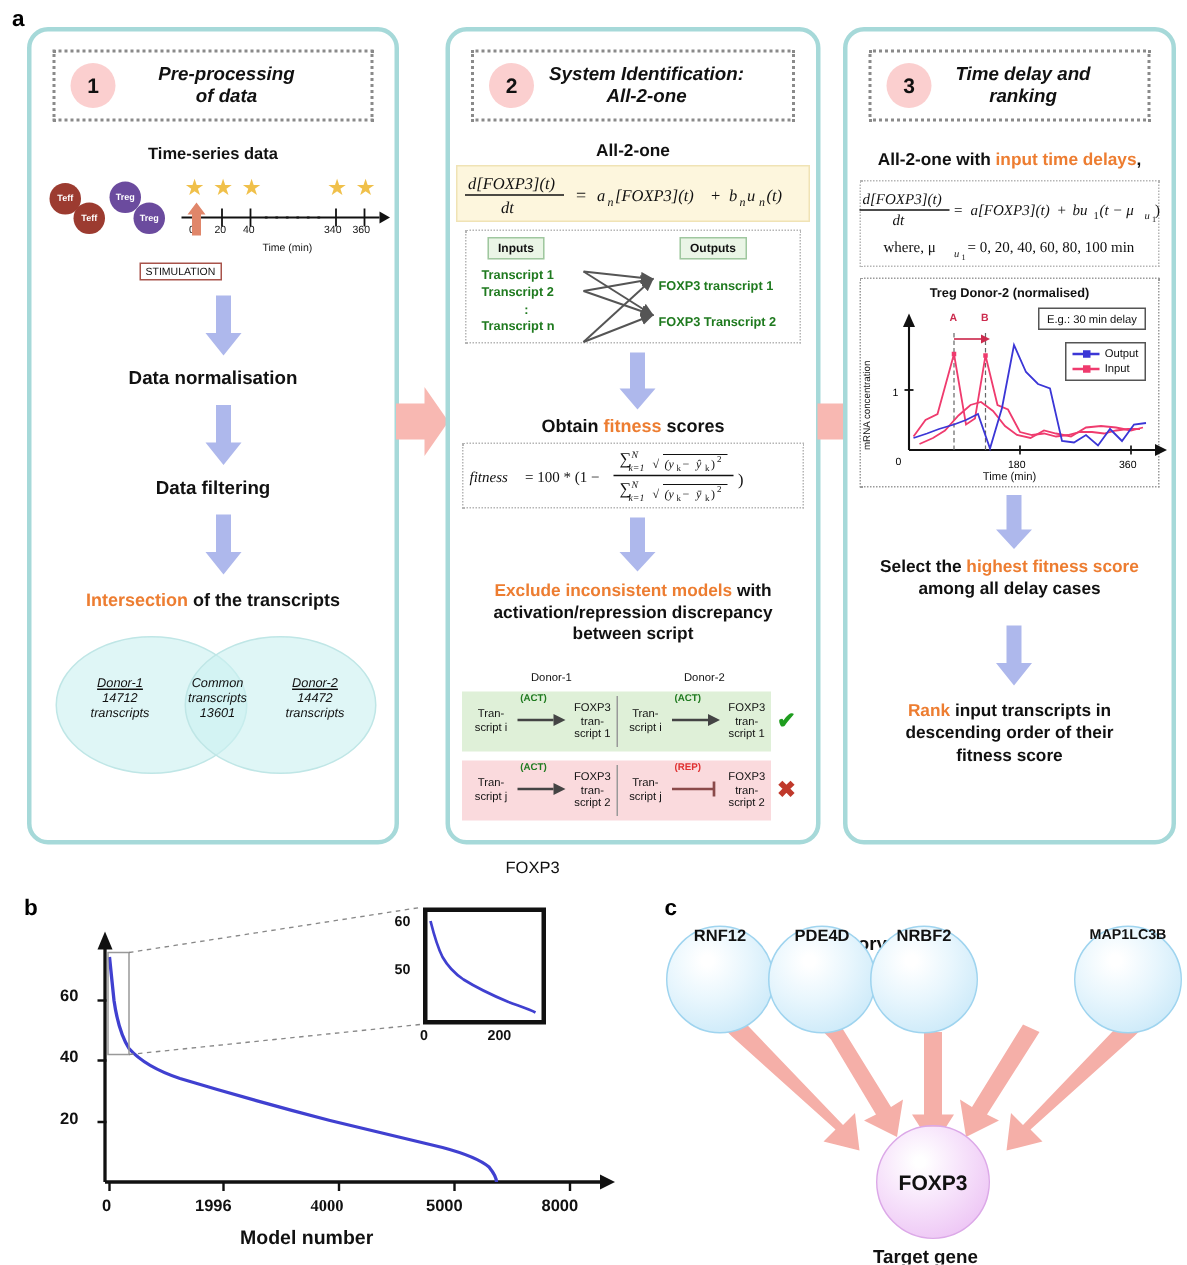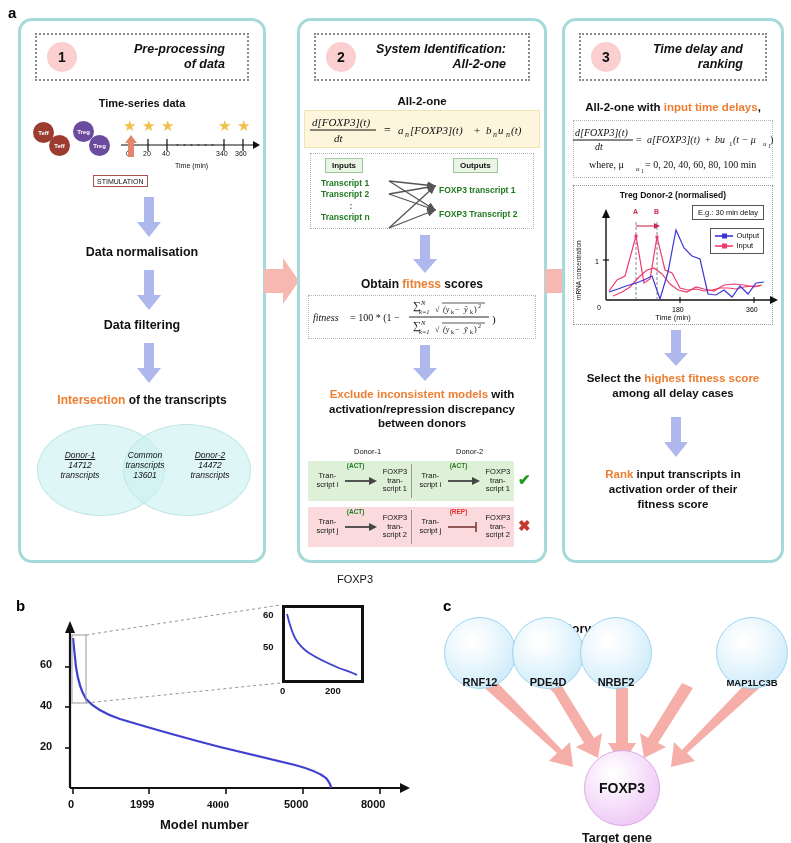--- a/index.html
+++ b/index.html
@@ -31,21 +31,21 @@
     border:2px dotted #8a8a8a;
     display:flex; align-items:center;
   }
   .hdr-num {
     width:30px; height:30px; border-radius:50%;
     background:#fbcfcf; color:#111; font-weight:bold; font-size:14px;
     display:flex; align-items:center; justify-content:center;
     margin-left:10px; flex:0 0 auto;
   }
   .hdr-title{
-    flex:1; text-align:right; font-style:italic; font-weight:bold;
+    flex:1; text-align:center; font-style:italic; font-weight:bold;
     font-size:12.5px; line-height:1.18; padding-right:22px;
   }
   .ctr { text-align:center; }
   .orange { color:#ED7D31; }
   .lbl-bold { font-weight:bold; font-size:11px; }
 
   
   .darrow { position:absolute; width:26px; }
   .darrow svg { display:block; }
 
@@ -117,21 +117,21 @@
   
   .axlab{ position:absolute; font-weight:bold; font-size:13px; }
   .tk{ position:absolute; font-weight:bold; font-size:11px; }
   .tk-sm{ position:absolute; font-weight:bold; font-size:9.5px; }
 
   
   .gene{
     position:absolute; width:72px; height:72px; border-radius:50%;
     background: radial-gradient(circle at 38% 32%, #ffffff 6%, #e8f6fd 42%, #bfe4f7 100%);
     border:1px solid #9fd4ef;
-    display:flex; align-items:flex-end; justify-content:center;
+    display:flex; align-items:flex-start; justify-content:center;
     font-weight:bold; font-size:11px; color:#111;
   }
   .target{
     position:absolute; width:76px; height:76px; border-radius:50%;
     background: radial-gradient(circle at 38% 32%, #ffffff 5%, #f7e4fb 40%, #e9b8f2 100%);
     border:1px solid #dca9e8;
     display:flex; align-items:center; justify-content:center;
     font-weight:bold; font-size:14px; color:#111;
   }
   .clab{ position:absolute; font-weight:bold; font-size:12.5px; }
@@ -366,21 +366,21 @@
 
     <div class="darrow" style="left:108px; top:320px;">
       <svg width="26" height="36">
           <polygon points="8,0 18,0 18,23 25,23 13,36 1,23 8,23" fill="#aeb8ec"></polygon>
         </svg>
     </div>
 
     <div class="ctr" style="position:absolute; left:2px; right:2px; top:362px; font-size:11.5px; font-weight:bold; line-height:1.28;">
       <span class="orange">Exclude inconsistent models</span><span> with</span><br>
       <span>activation/repression discrepancy</span><br>
-      <span>between donors</span>
+      <span>between script</span>
     </div>
 
     <div class="donor-lab" style="left:50px; top:422px;">Donor-1</div>
     <div class="donor-lab" style="left:152px; top:422px;">Donor-2</div>
 
     <div class="trow green" style="left:4px; top:436px; width:206px; height:40px;">
       <div class="tcell" style="width:40px; margin-left:4px;">
         <span>Tran-</span><br><span>script i</span>
       </div>
       <div style="width:38px; position:relative;">
@@ -556,21 +556,21 @@
     </div>
 
     <div class="darrow" style="left:94px; top:392px;">
       <svg width="26" height="40">
           <polygon points="8,0 18,0 18,25 25,25 13,40 1,25 8,25" fill="#aeb8ec"></polygon>
         </svg>
     </div>
 
     <div class="ctr" style="position:absolute; left:4px; right:4px; top:442px; font-size:11.5px; font-weight:bold; line-height:1.3;">
       <span class="orange">Rank</span><span> input transcripts in</span><br>
-      <span>activation order of their</span><br>
+      <span>descending order of their</span><br>
       <span>fitness score</span>
     </div>
   </div>
 </div>
 
 <div class="panel-letter" style="left:16px; top:597px;">b</div>
 
 <div style="position:absolute; left:10px; top:595px; width:410px; height:245px;">
 
   <svg width="410" height="215" style="position:absolute; left:0; top:0;">
@@ -596,21 +596,21 @@
 
     <rect x="62" y="40" width="14" height="68" fill="none" stroke="#999" stroke-width="1"></rect>
 
     <line x1="76" y1="40" x2="270" y2="10" stroke="#888" stroke-width="0.9" stroke-dasharray="3,3"></line>
     <line x1="76" y1="108" x2="270" y2="88" stroke="#888" stroke-width="0.9" stroke-dasharray="3,3"></line>
   </svg>
   <div class="tk" style="left:30px; top:63px;">60</div>
   <div class="tk" style="left:30px; top:104px;">40</div>
   <div class="tk" style="left:30px; top:145px;">20</div>
   <div class="tk" style="left:58px; top:203px;">0</div>
-  <div class="tk" style="left:120px; top:203px;">1999</div>
+  <div class="tk" style="left:120px; top:203px;">1996</div>
   <div class="tk" style="left:197px; top:203px;font-family:Liberation Serif, serif;">4000</div>
   <div class="tk" style="left:274px; top:203px;">5000</div>
   <div class="tk" style="left:351px; top:203px;">8000</div>
   <div class="axlab" style="left:150px; top:222px;">Model number</div>
 
   <div style="position:absolute; left:272px; top:10px; width:82px; height:78px; border:3px solid #111; background:#fff;">
     <svg width="76" height="72">
       <path d="M2,6 C4,14 6,22 10,30 C14,37 18,41 24,45 C32,50 42,55 54,60 C62,63 68,65 72,67" fill="none" stroke="#4040d0" stroke-width="1.8"></path>
     </svg>
   </div>

